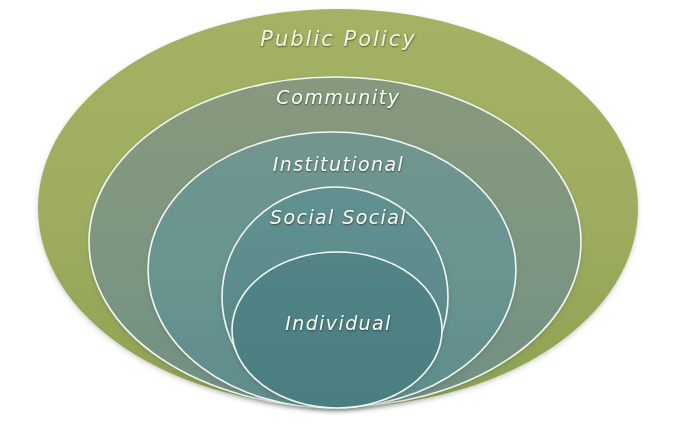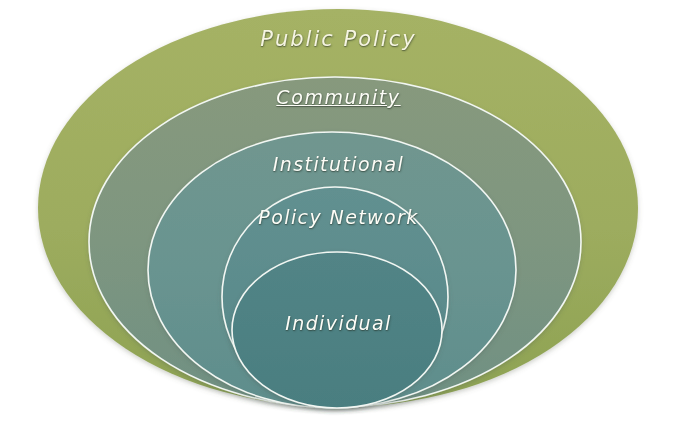--- a/index.html
+++ b/index.html
@@ -39,21 +39,21 @@
     font-weight: 400;
     letter-spacing: 1.2px;
     white-space: nowrap;
     text-shadow:
       0px 1px 1px rgba(40,50,40,0.45),
       1px 1px 2px rgba(30,40,30,0.30);
     pointer-events: none;
     user-select: none;
   }
   #label-public-policy  { top: 27px;  font-size: 21px; letter-spacing: 2.0px; color: #f6f5e2; }
-  #label-community      { top: 86px;  font-size: 19px; letter-spacing: 1.6px; text-decoration: underline; }
+  #label-community      { top: 86px;  font-size: 19px; letter-spacing: 1.6px; }
   #label-institutional  { top: 141px; font-size: 19px; letter-spacing: 1.4px; margin-top: 12px; }
   #label-social-network { top: 206px; font-size: 19px; letter-spacing: 1.4px; }
   #label-individual     { top: 312px; font-size: 19px; letter-spacing: 1.4px; }
 </style>
 </head>
 <body>
 
 <div id="diagram-root" style="background: rgb(255, 255, 255);">
 
   <svg id="sem-svg" viewBox="0 0 677 425" xmlns="http://www.w3.org/2000/svg">
@@ -100,17 +100,17 @@
 
     <ellipse cx="337" cy="330" rx="105" ry="78" fill="url(#grad-individual)" stroke="#f2f7f3" stroke-width="1.6" filter="url(#ring-shadow)"></ellipse>
   </svg>
 
   <div class="ring-label" id="label-public-policy">Public Policy</div>
 
   <div class="ring-label" id="label-community" style="color: rgb(253, 253, 247);">Community</div>
 
   <div class="ring-label" id="label-institutional" style="color: rgb(253, 253, 247);">Institutional</div>
 
-  <div class="ring-label" id="label-social-network" style="color: rgb(253, 253, 247);">Policy Network</div>
+  <div class="ring-label" id="label-social-network" style="color: rgb(253, 253, 247);">Social Social</div>
 
   <div class="ring-label" id="label-individual" style="color: rgb(253, 253, 247);">Individual</div>
 
 </div>
 
 </body></html>

